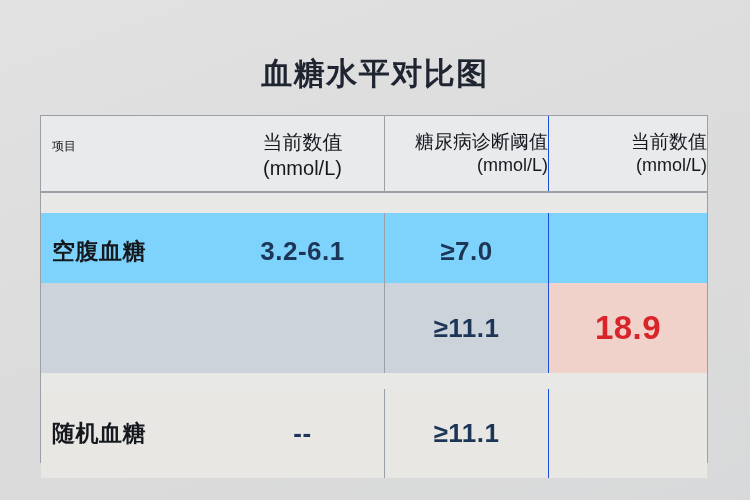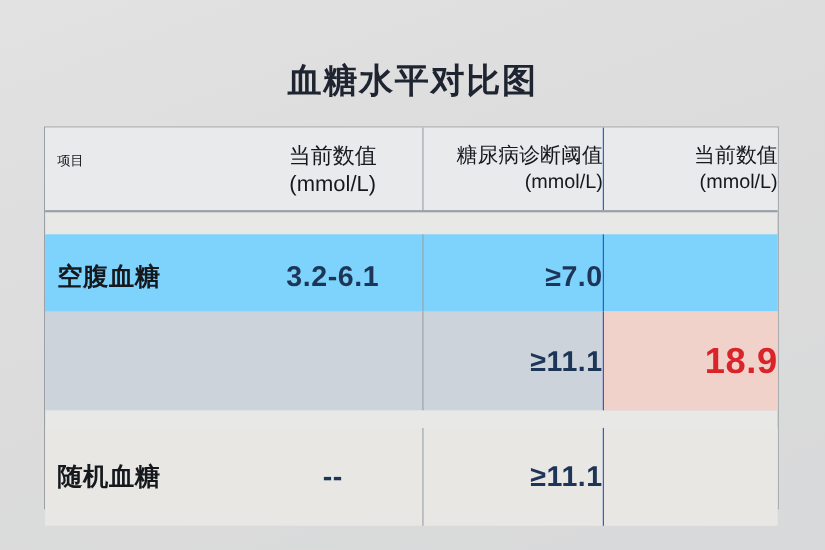--- a/index.html
+++ b/index.html
@@ -105,29 +105,29 @@
     left: 180px;
     width: 163px;
     text-align: center;
     font-size: 26px;
     font-weight: bold;
     color: #1d3557;
     letter-spacing: 0.5px;
   }
   .thresh-val {
     width: 100%;
-    text-align: right;
+    text-align: center;
     font-size: 26px;
     font-weight: bold;
     color: #1d3557;
     letter-spacing: 0.5px;
   }
   .current-val {
     width: 100%;
-    text-align: right;
+    text-align: center;
     font-size: 33px;
     font-weight: bold;
     color: #d9252a;
     letter-spacing: 0.5px;
   }
   .cell.highlight { background: #f1d2cb; }
   .cell.empty { }
 
   
   #row-header .c0 .h-item {

